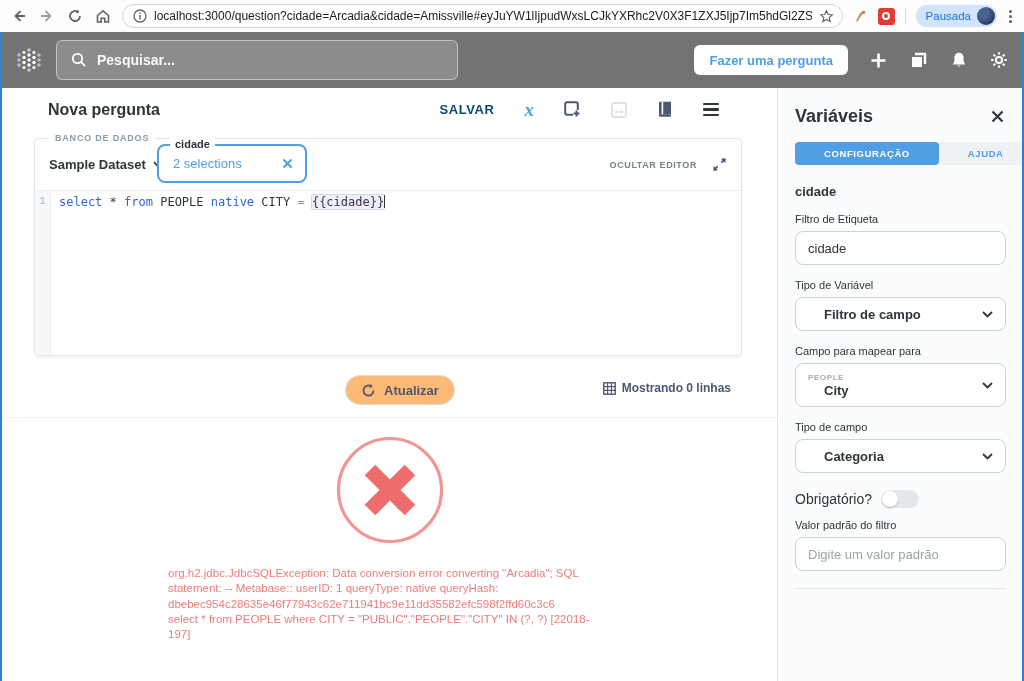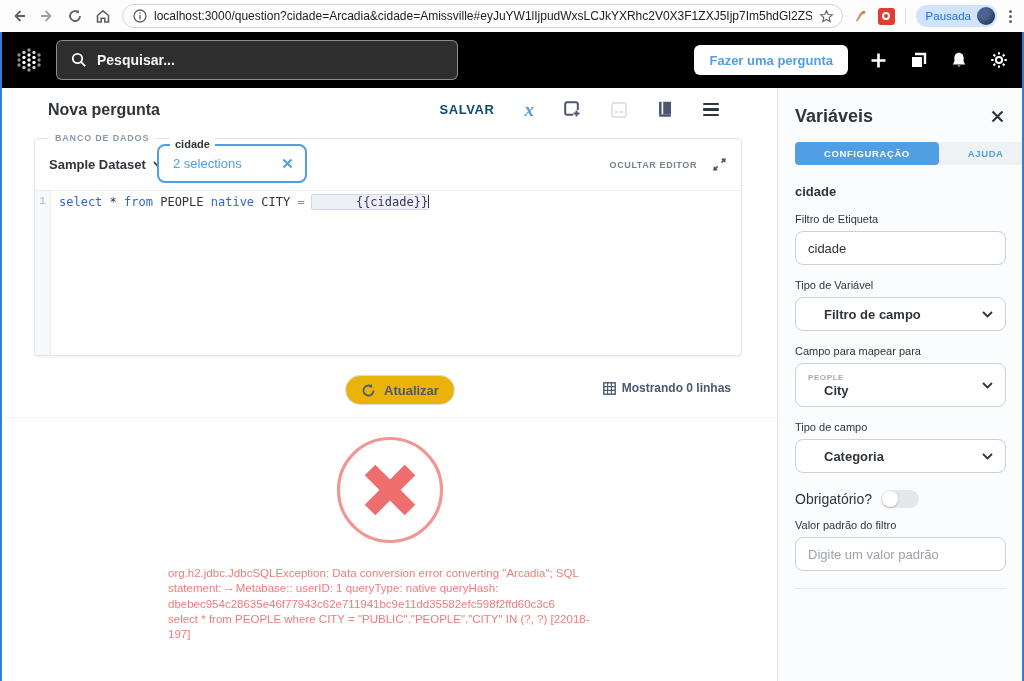--- a/index.html
+++ b/index.html
@@ -25,21 +25,21 @@
   .chrome-sep { width:1px; height:16px; background:#DADCE0; }
   .profile-pill { height:22px; background:#D2E3FC; border-radius:12px; display:flex; align-items:center;
     gap:6px; padding:2px 2px 2px 10px; }
   .profile-pill span { font-size:11.5px; color:#1A73E8; }
   .avatar { width:18px; height:18px; border-radius:50%;
     background: radial-gradient(circle at 35% 35%, #4A6491 0 30%, #2C3E5D 70%); }
   .kebab { display:flex; flex-direction:column; gap:2px; padding:2px; cursor:pointer; }
   .kebab i { width:3px; height:3px; background:#5F6368; border-radius:50%; }
 
   
-  .mb-nav { position:absolute; top:32px; left:0; width:1024px; height:56px; background:#000000;
+  .mb-nav { position:absolute; top:32px; left:0; width:1024px; height:56px; background:#737373;
     display:flex; align-items:center; padding:15px 16px; }
   .mb-logo { width:26px; height:26px; margin-right:14px; cursor:pointer; }
   .mb-search { width:402px; height:40px; background:rgba(255,255,255,0.18); border:1px solid rgba(255,255,255,0.45);
     border-radius:6px; display:flex; align-items:center; gap:10px; padding:0 14px; cursor:text; }
   .mb-search span { color:#fff; font-size:14px; font-weight:700; opacity:0.95; }
   .mb-nav-right { margin-left:auto; display:flex; align-items:center; gap:22px; }
   .ask-btn { background:#fff; color:#509EE3; font-weight:700; font-size:13px; border:none;
     height:30px; padding:0 15px; border-radius:6px; cursor:pointer; font-family:inherit; }
   .mb-nav-icon { cursor:pointer; display:flex; }
 
@@ -74,26 +74,26 @@
   .editor-body { position:absolute; top:51px; left:0; right:0; bottom:0; border-top:1px solid #EDF0F2;
     display:flex; border-radius:0 0 4px 4px; overflow:hidden; }
   .gutter { width:16px; background:#F7F8F9; border-right:1px solid #EDF0F2;
     font-family:"Liberation Mono", monospace; font-size:11px; color:#AEB6BD;
     text-align:center; padding-top:4px; }
   .code { flex:1; padding:3px 8px; font-family:"DejaVu Sans Mono", "Liberation Mono", monospace;
     font-size:12px; line-height:17px; white-space:pre; cursor:text; }
   .tok-kw { color:#3465CB; }
   .tok-txt { color:#2E353B; }
   .tok-op { color:#8A8F94; }
-  .tok-var { color:#39305E; background:#EEF0F8; box-shadow:0 0 0 1px #D3D9E4; border-radius:1px;padding-left:44px; }
+  .tok-var { color:#39305E; background:#EEF0F8; box-shadow:0 0 0 1px #D3D9E4; border-radius:1px; }
   .caret { display:inline-block; width:1px; height:13px; background:#2E353B; vertical-align:-2px; }
 
   
   .refresh-btn { position:absolute; left:343px; top:287px; height:30px; border:1px solid #D9DEE2;
-    border-radius:99px; background:#eab308; display:flex; align-items:center; gap:8px; padding:0 15px;
+    border-radius:99px; background:#fdba74; display:flex; align-items:center; gap:8px; padding:0 15px;
     cursor:pointer; font-family:inherit; }
   .refresh-btn span { font-size:13px; font-weight:700; color:#4C5773; }
   .row-count { position:absolute; right:46px; top:293px; display:flex; align-items:center; gap:6px; }
   .row-count span { font-size:12px; font-weight:700; color:#4C5773; }
   .results-divider { position:absolute; left:0; right:0; top:329px; border-top:1px solid #F2F4F6; }
 
   
   .error-icon { position:absolute; left:333px; top:347px; }
   .error-text { position:absolute; left:166px; top:478px; width:444px;
     font-size:11.5px; line-height:1.33; color:#EE7C7C; white-space:pre-line; }

